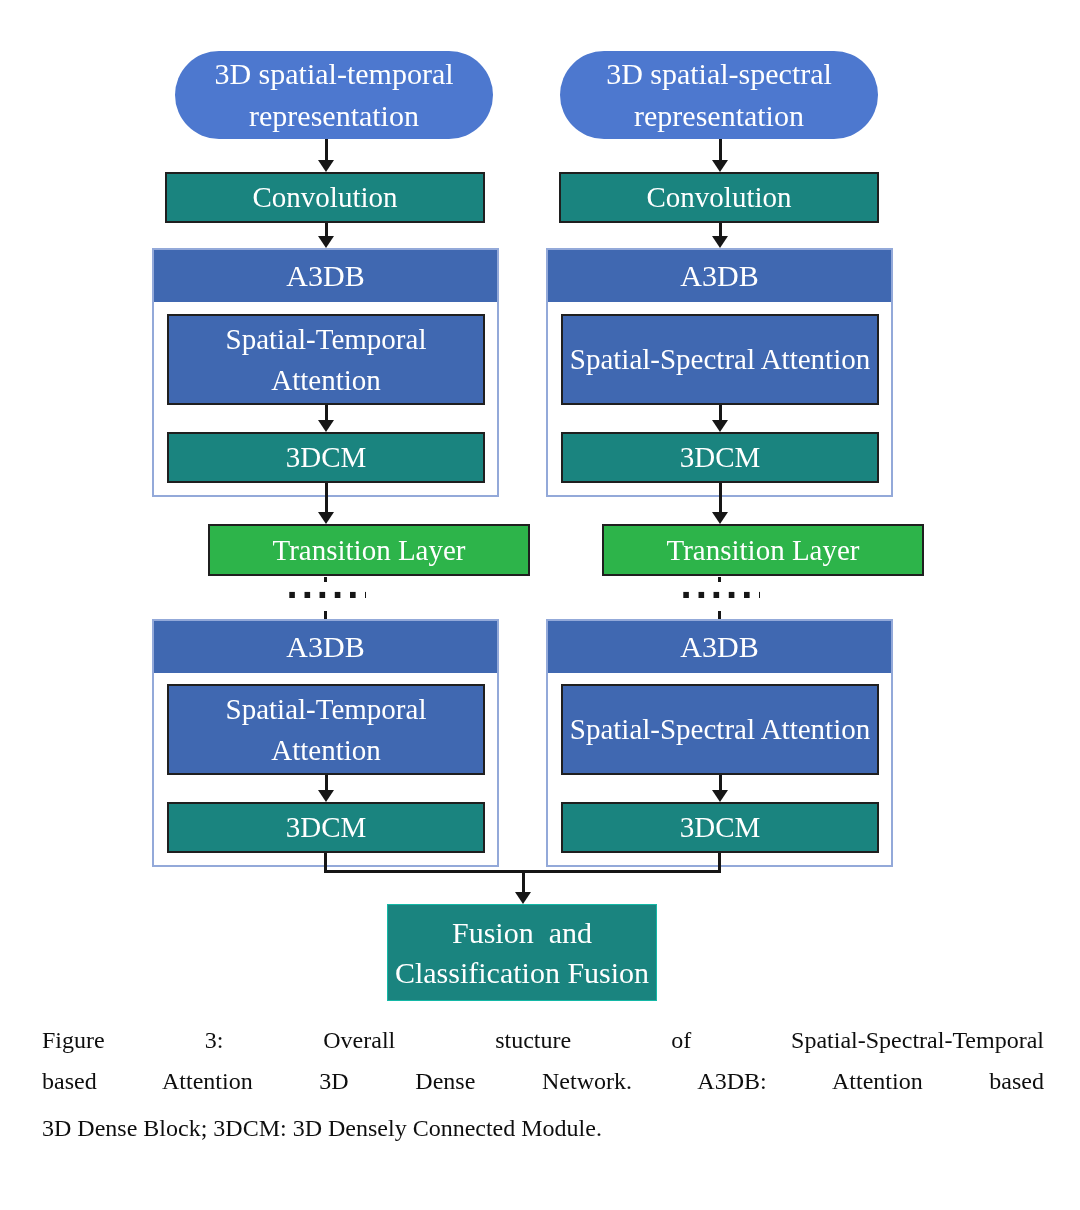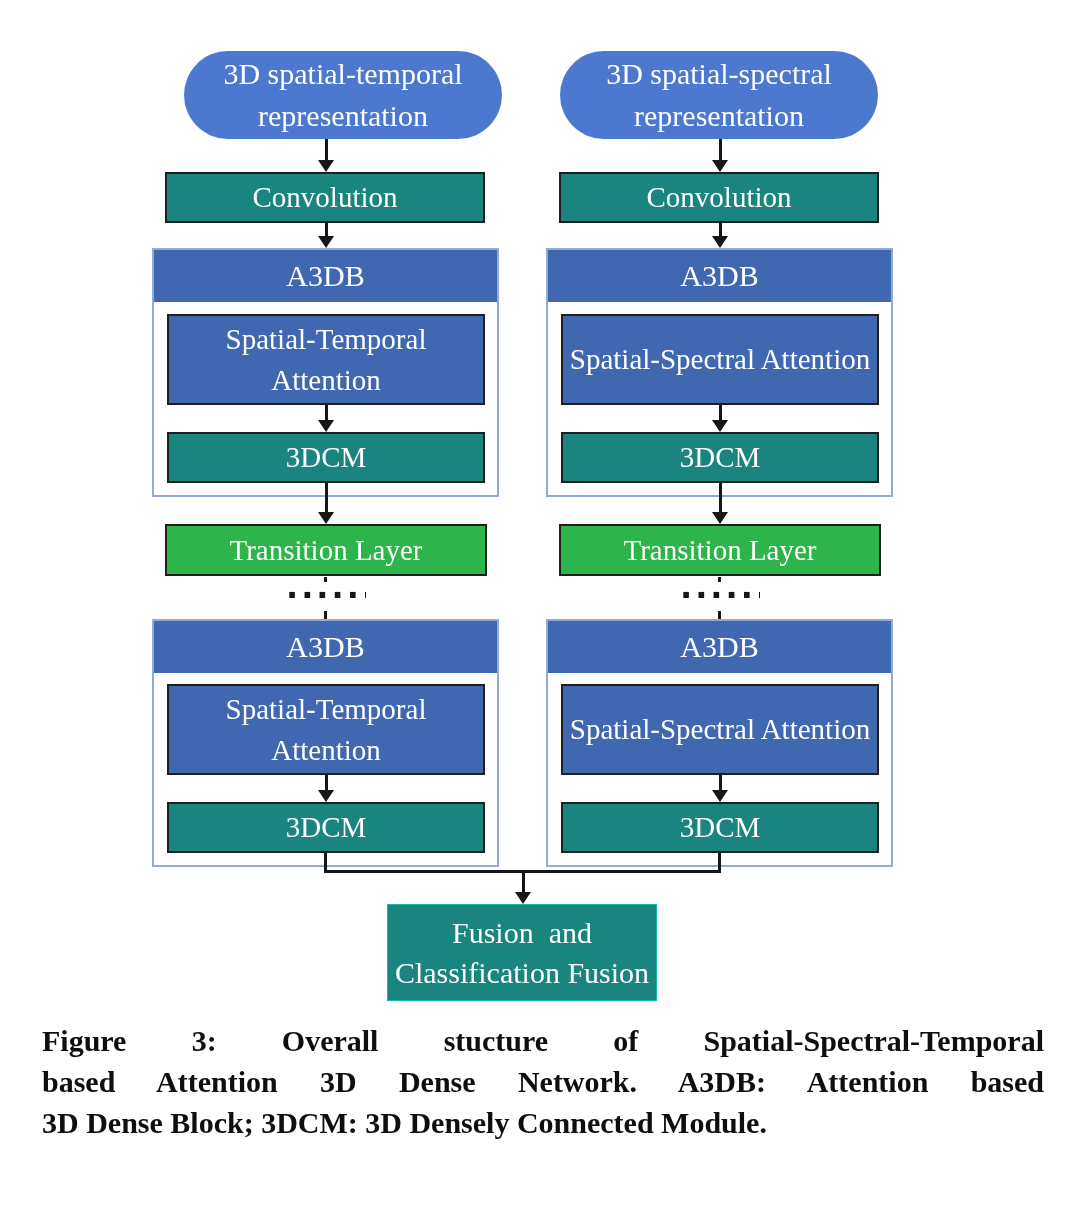--- a/index.html
+++ b/index.html
@@ -29,20 +29,21 @@
     font-size:30px;
     line-height:42px;
   }
   .teal{
     background:var(--teal,#1a847f);
     border:2.5px solid var(--box-border,#1f1f1f);
   }
   .green{
     background:var(--green,#2db44a);
     border:2.5px solid var(--box-border,#1f1f1f);
+    margin-left:43px;
   }
   .bluebox{
     background:var(--block-blue,#4068b1);
     border:2.5px solid var(--box-border,#1f1f1f);
   }
   .outer{
     position:absolute;
     box-sizing:border-box;
     background:#ffffff;
     border:2px solid var(--outer-border,#93a9d9);
@@ -89,33 +90,33 @@
   .fusion{
     border:1px solid #14b8a6;
     font-size:30px;
     line-height:40px;
     white-space:pre-wrap;
   }
   .caption{
     position:absolute;
     left:42px;top:1020px;width:1002px;
     color:var(--caption-color,#0e0e0e);
-    font-weight:700;
-    font-size:30px;
+    font-weight:400;
+    font-size:24px;
     line-height:41px;
   }
   .caption .jline{text-align:justify;text-align-last:justify;}
-  .caption .lline{text-align:left;}
+  .caption .lline{text-align:left;margin-top:6px;}
 </style>
 </head>
 <body>
 
 <div class="canvas">
 
-  <div class="box pill" style="left:184px;top:51px;width:318px;height:88px">3D spatial-temporal representation</div>
+  <div class="box pill" style="left:175px;top:51px;width:318px;height:88px">3D spatial-temporal representation</div>
 
   <div class="varrow" style="left:318px;top:139px;height:33px">
       <i class="shaft"></i>
       <i class="tip"></i>
     </div>
 
   <div class="box teal" style="left:165px;top:172px;width:320px;height:51px">Convolution</div>
 
   <div class="varrow" style="left:318px;top:223px;height:25px">
       <i class="shaft"></i>

